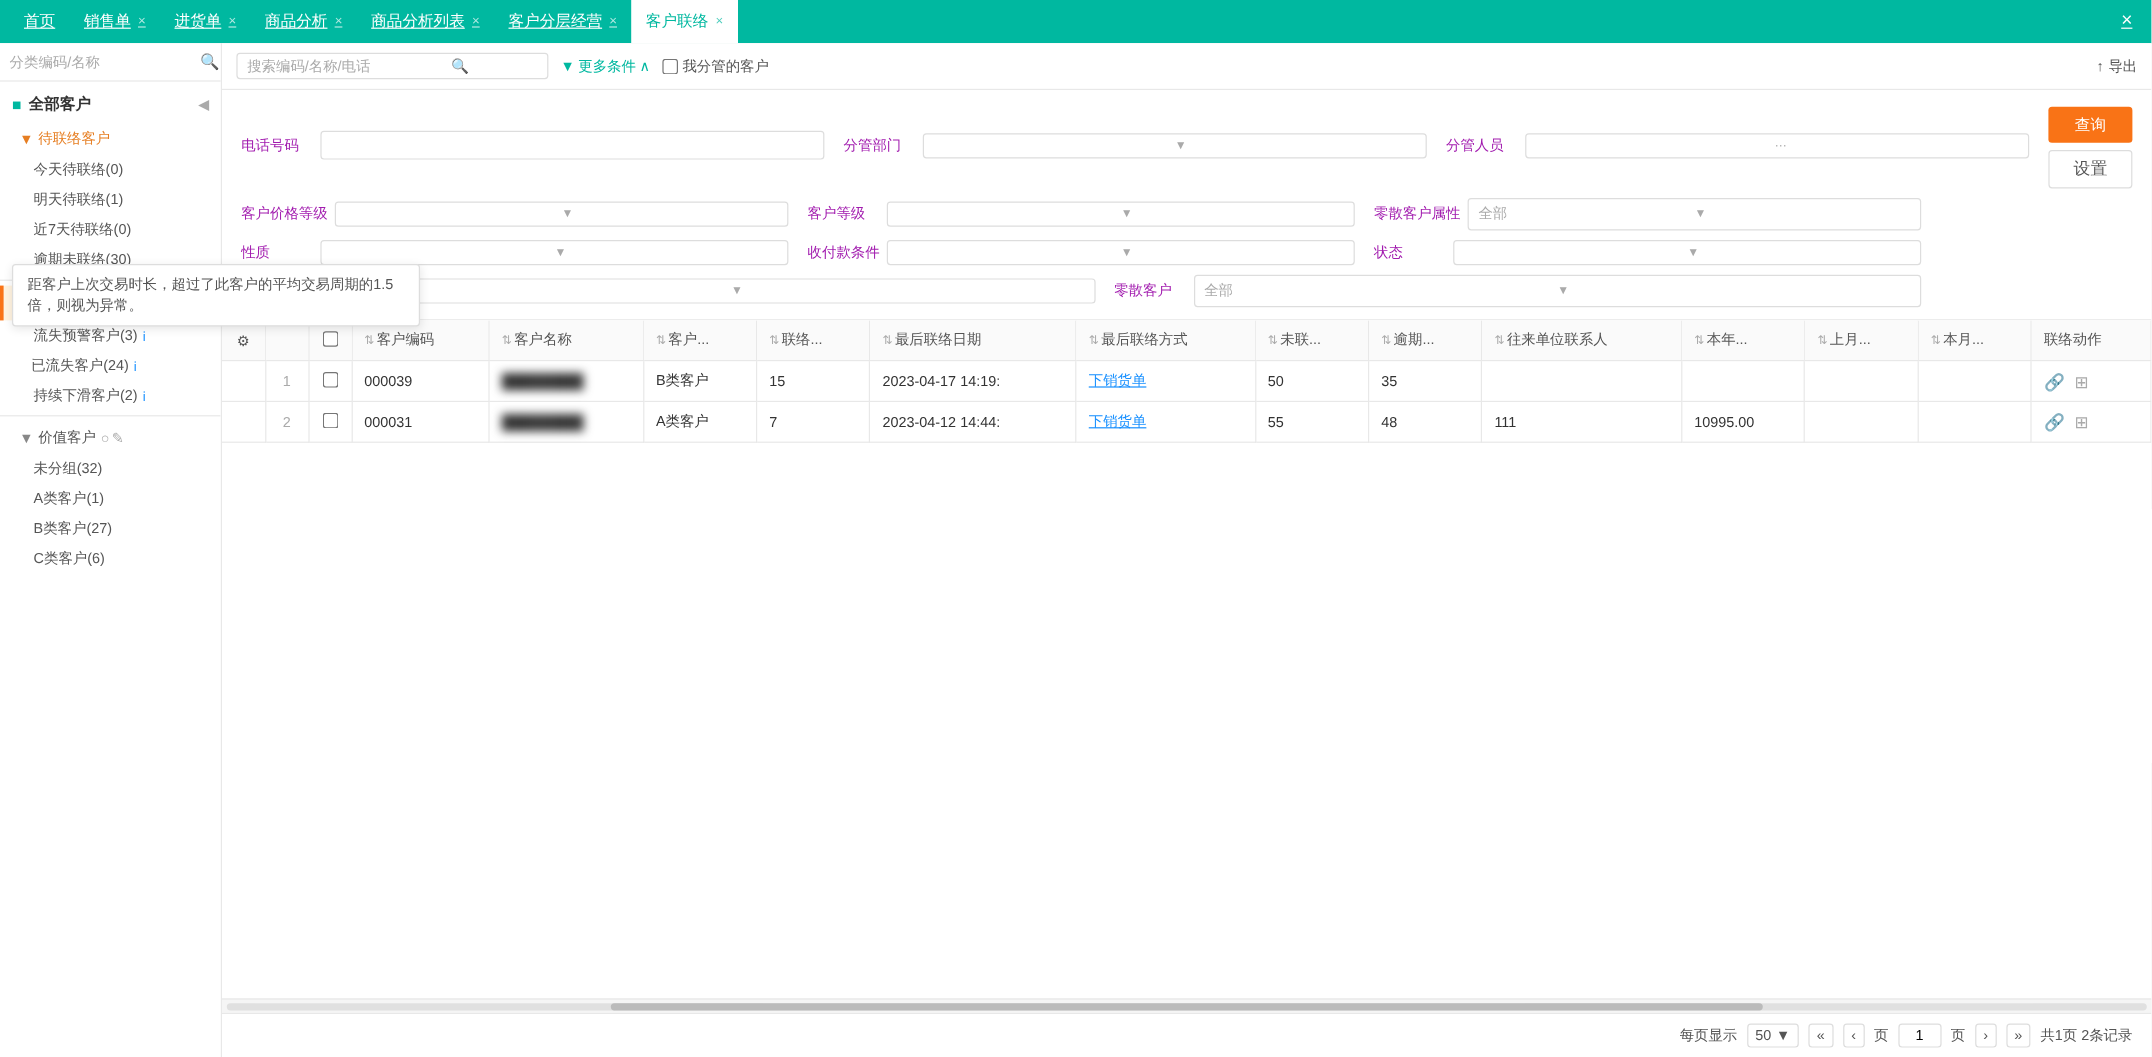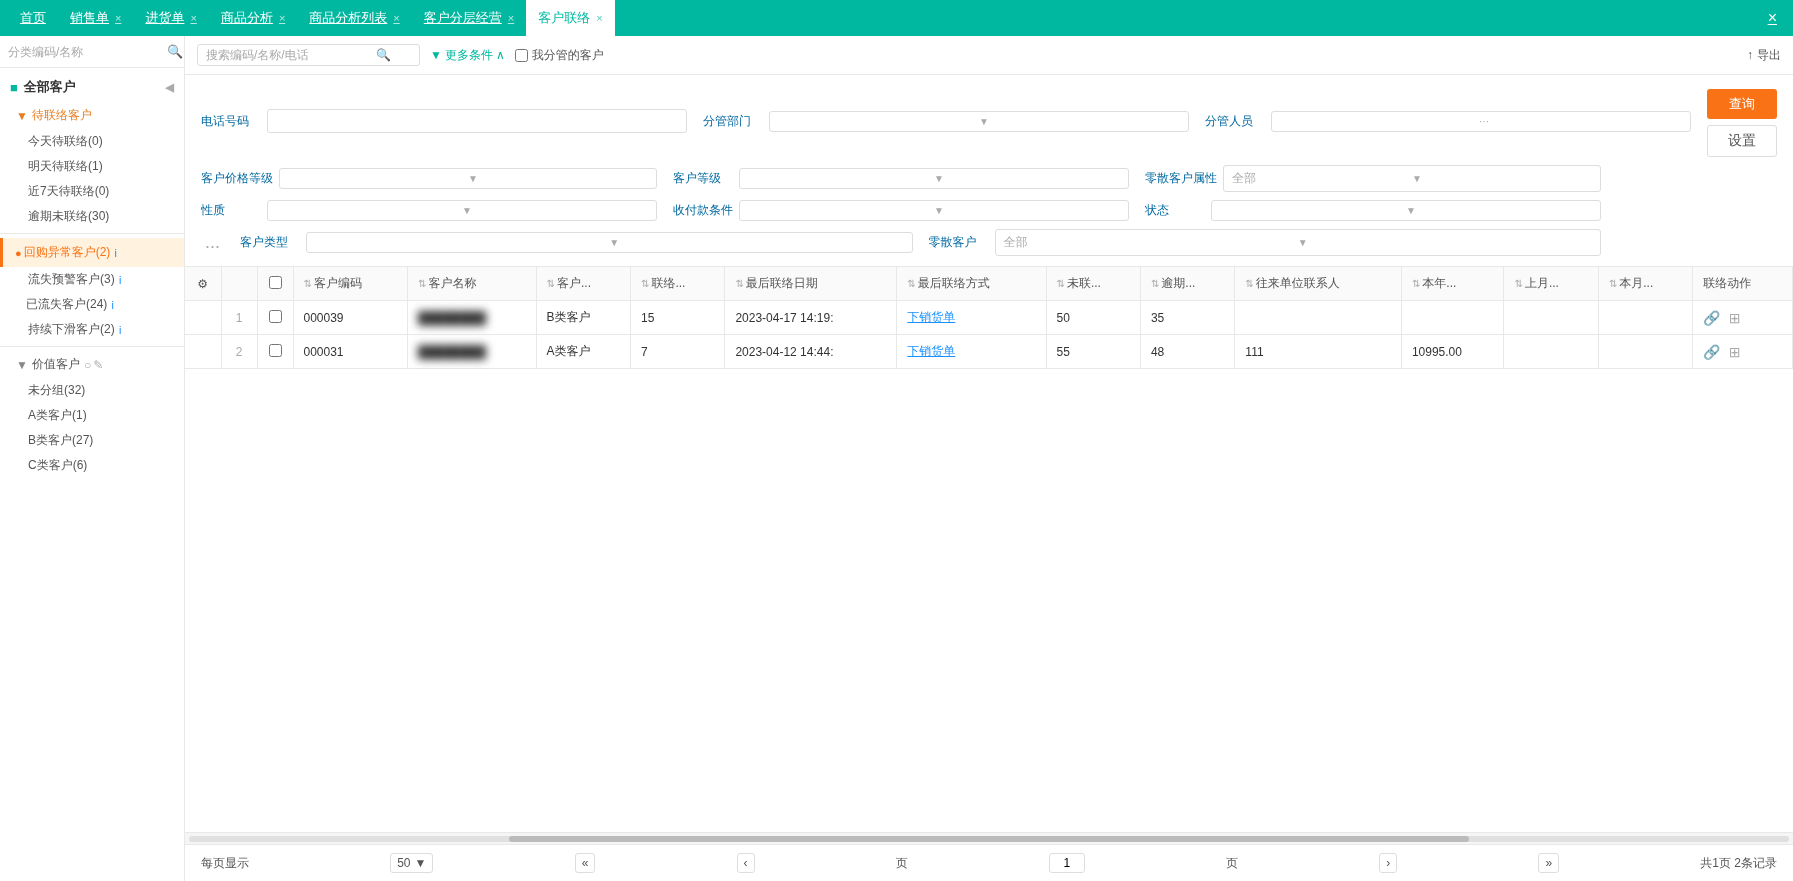--- a/index.html
+++ b/index.html
@@ -136,21 +136,21 @@
       background: white;
       border-bottom: 1px solid #e8e8e8;
       gap: 10px;
     }
     .search-input-wrap {
       display: flex;
       align-items: center;
       border: 1px solid #ddd;
       border-radius: 3px;
       padding: 3px 8px;
-      width: 223px;
+      width: 260px;
     }
     .search-input-wrap input {
       border: none;
       outline: none;
       font-size: 12px;
       width: 170px;
     }
     .search-input-wrap input::placeholder { color: #aaa; }
     .search-input-wrap .s-icon { color: #aaa; }
     .more-conditions {
@@ -193,21 +193,21 @@
       gap: 16px;
     }
     .filter-row:last-child { margin-bottom: 0; }
     .filter-field {
       display: flex;
       align-items: center;
       gap: 6px;
       flex: 1;
     }
     .filter-label {
-      color: #0369a1;
+      color: #a21caf;
       font-size: 12px;
       white-space: nowrap;
       min-width: 60px;
     }
     .filter-input {
       flex: 1;
       border: 1px solid #ddd;
       border-radius: 3px;
       padding: 4px 8px;
       font-size: 12px;
@@ -312,21 +312,21 @@
       font-size: 14px;
     }
 
     
     .blurred { filter: blur(4px); user-select: none; }
 
     
     .table-footer {
       display: flex;
       align-items: center;
-      justify-content: space-between;
+      justify-content: flex-end;
       padding: 8px 16px;
       background: white;
       border-top: 1px solid #e8e8e8;
       gap: 8px;
       font-size: 12px;
       color: #555;
     }
     .page-size-select {
       display: flex;
       align-items: center;
@@ -616,20 +616,23 @@
           <span class="filter-label">零散客户</span>
           <div class="filter-select">
             <span>全部</span>
             <span class="caret">▼</span>
           </div>
         </div>
         <div style="width:160px;"></div>
       </div>
     </div>
 
+    <div class="tooltip-box">
+      <span>距客户上次交易时长，超过了此客户的平均交易周期的1.5倍，则视为异常。</span>
+    </div>
 
     <div class="table-area">
       <table class="data-table">
         <thead>
           <tr>
             <th class="gear-col">⚙</th>
             <th class="num-col"></th>
             <th class="checkbox-col"><input type="checkbox" style=""></th>
             <th><span class="sort-icon">⇅</span><span>客户编码</span></th>
             <th><span class="sort-icon">⇅</span><span>客户名称</span></th>

